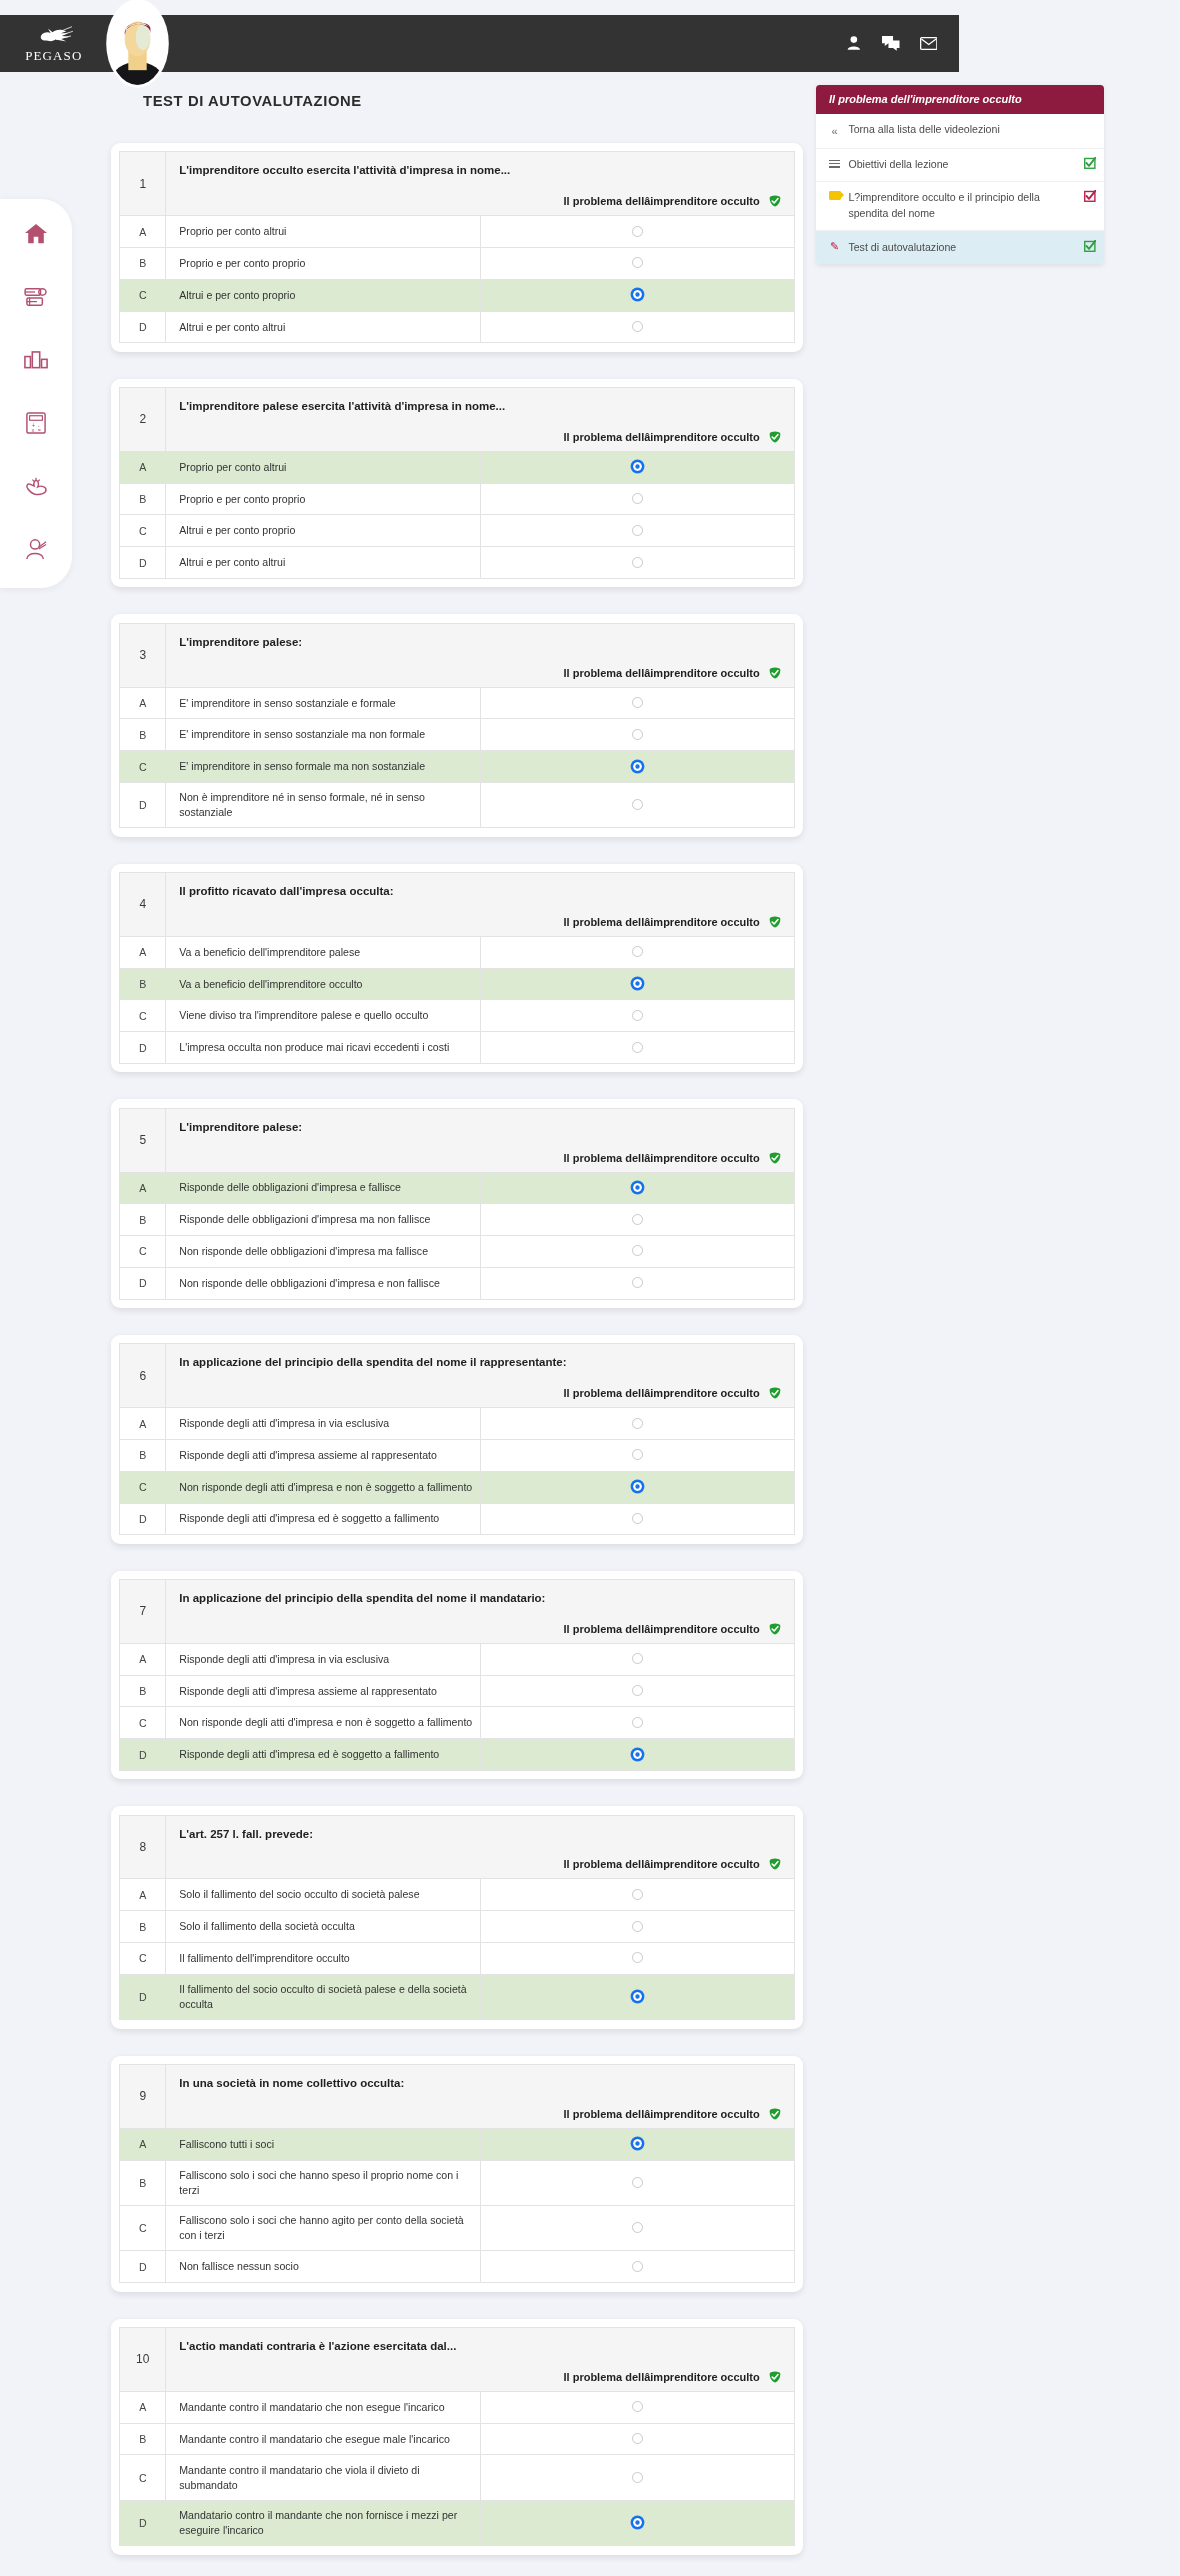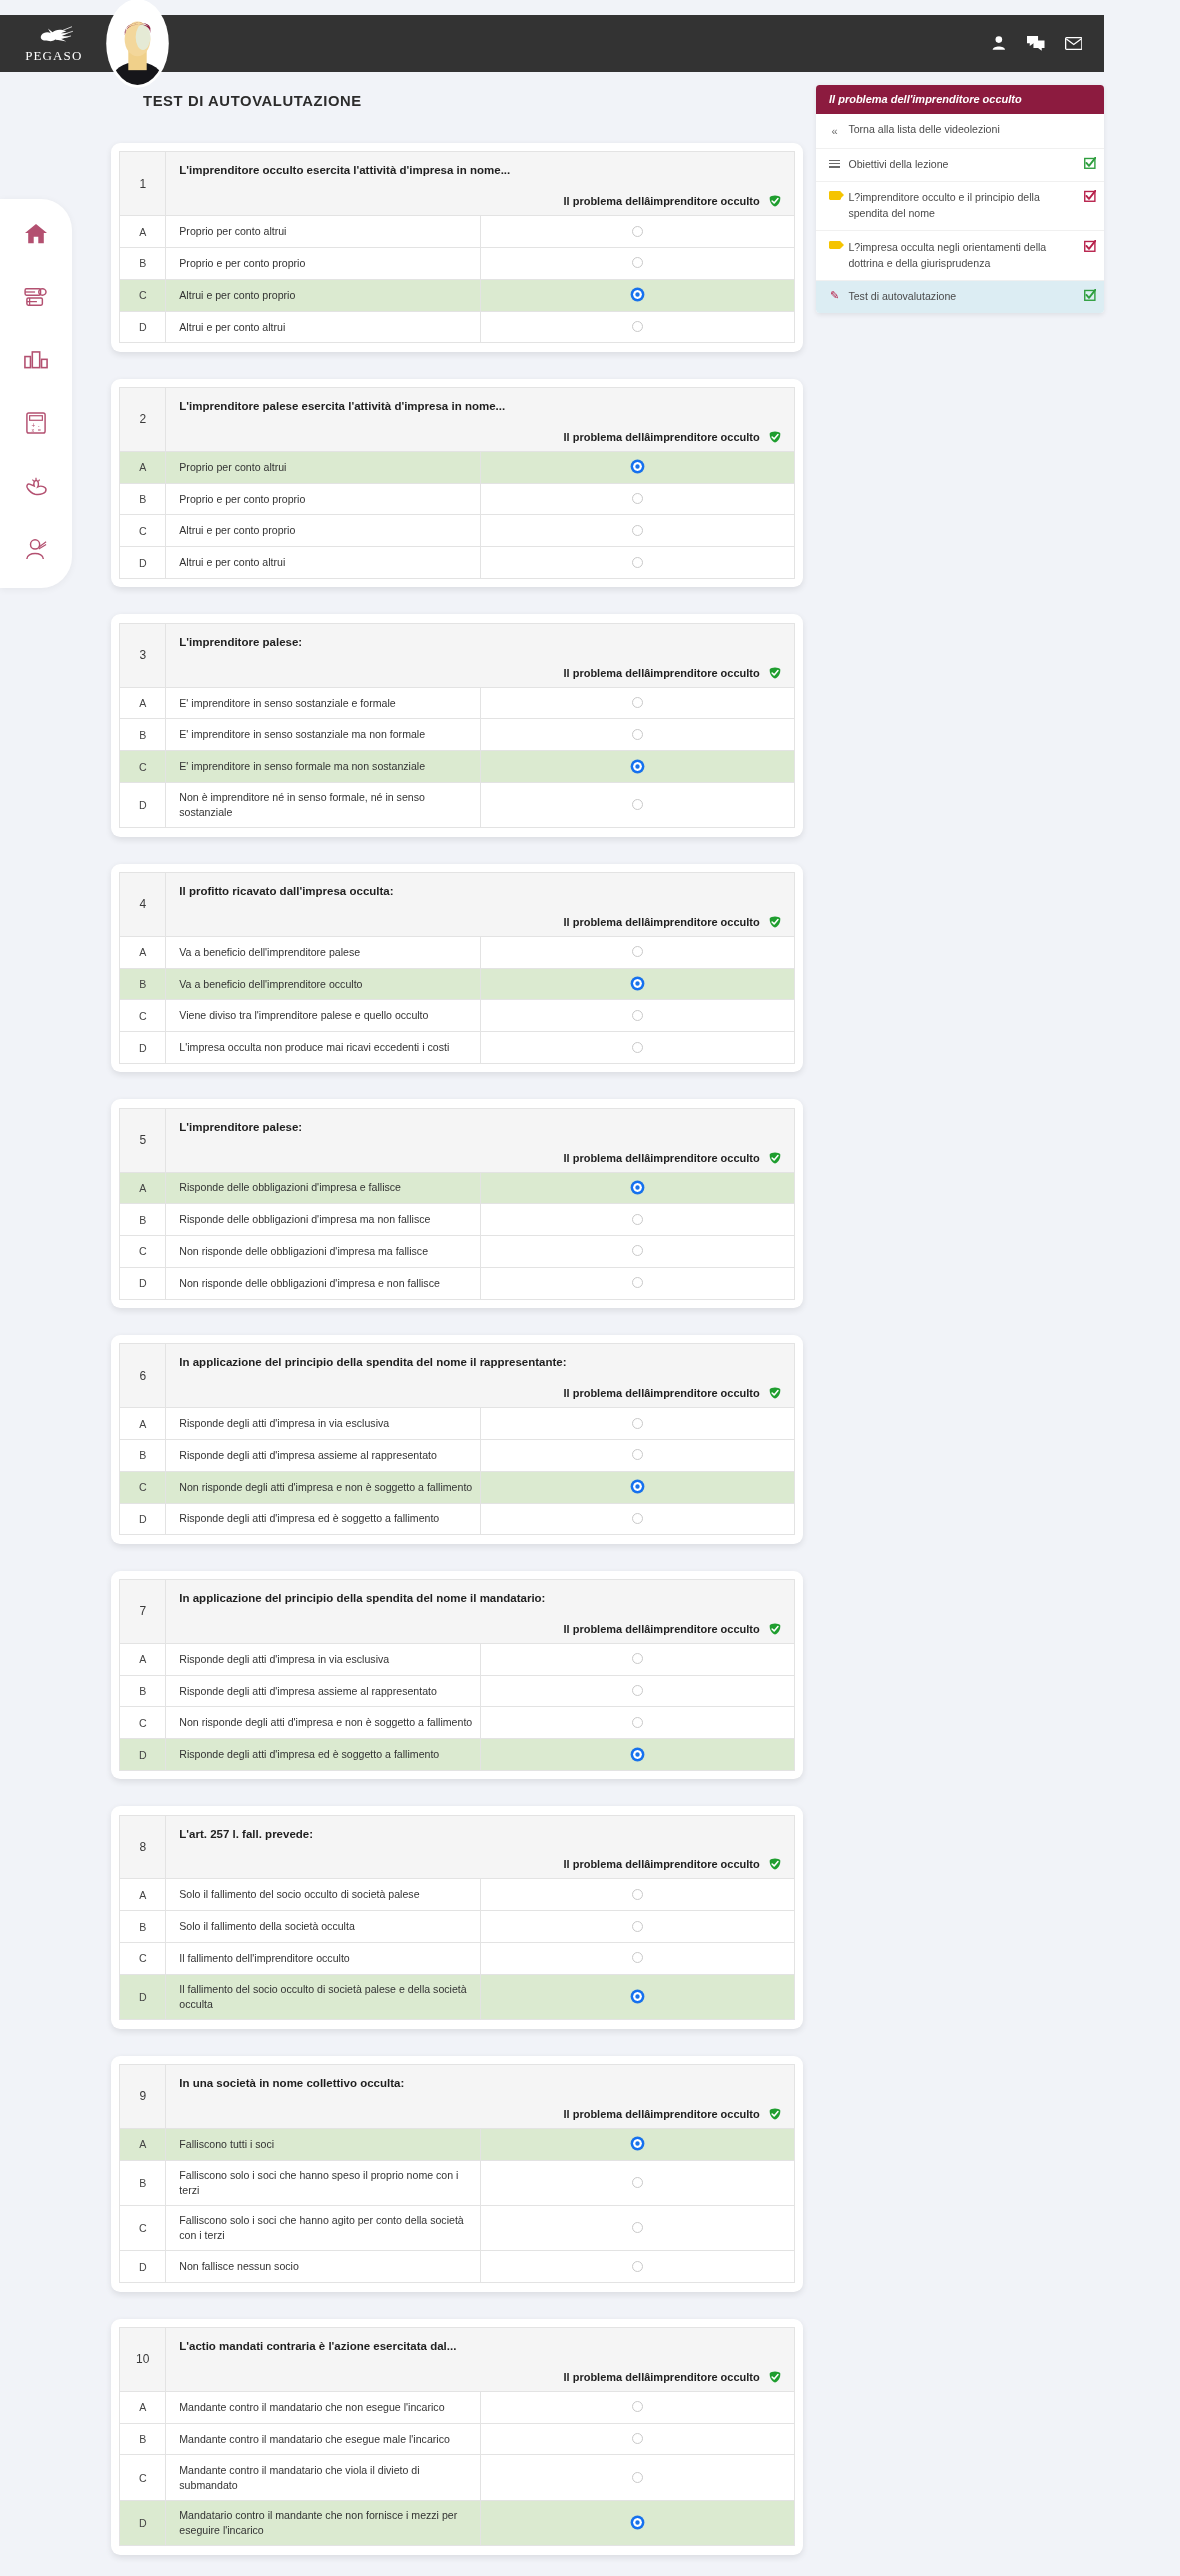--- a/index.html
+++ b/index.html
@@ -6,21 +6,21 @@
   html, body {
     width: 1181px;
     background: #f1f3f8;
     font-family: "Liberation Sans", sans-serif;
     -webkit-font-smoothing: antialiased;
   }
   body { position: relative; min-height: 2576px; }
 
   
   .topbar {
-    position: absolute; top: 14.8px; left: 0; width: 1104px; height: 57px;
+    position: absolute; top: 14.8px; left: 0; width: 959px; height: 57px;
     background: #333333; display: flex; align-items: center; z-index: 30;
   }
   .logo-wrap { margin-left: 14.8px; width: 78px; display:flex; flex-direction:column; align-items:center; }
   .logo-bird { width: 41px; height: 24px; position: relative; }
   .logo-bird svg { display:block; }
   .logo-text {
     color:#ffffff; font-family:"Liberation Serif", serif; font-size:13px;
     letter-spacing:1.1px; margin-top:0.9px;
   }
   .avatar {
@@ -657,30 +657,20 @@
       <div class="side-row">
         <span class="s-ico">
           <span class="vid-ico"></span>
         </span>
         <span class="s-label">L?imprenditore occulto e il principio della spendita del nome</span>
         <span class="s-chk"><svg width="12" height="12" viewBox="0 0 13 13">
             <rect x="0.8" y="1.6" width="11" height="10.6" fill="none" stroke="#b7204a" stroke-width="1.5"></rect>
             <path d="M2.6 6.4 L5.4 9.6 L12.2 0.9" fill="none" stroke="#b7204a" stroke-width="2" stroke-linecap="round" stroke-linejoin="round"></path>
           </svg></span>
       </div>
-      <div class="side-row">
-        <span class="s-ico">
-          <span class="vid-ico"></span>
-        </span>
-        <span class="s-label">L?impresa occulta negli orientamenti della dottrina e della giurisprudenza</span>
-        <span class="s-chk"><svg width="12" height="12" viewBox="0 0 13 13">
-            <rect x="0.8" y="1.6" width="11" height="10.6" fill="none" stroke="#b7204a" stroke-width="1.5"></rect>
-            <path d="M2.6 6.4 L5.4 9.6 L12.2 0.9" fill="none" stroke="#b7204a" stroke-width="2" stroke-linecap="round" stroke-linejoin="round"></path>
-          </svg></span>
-      </div>
       <div class="side-row active">
         <span class="s-ico">
           <span class="pencil-ico">✎</span>
         </span>
         <span class="s-label">Test di autovalutazione</span>
         <span class="s-chk"><svg width="12" height="12" viewBox="0 0 13 13">
             <rect x="0.8" y="1.6" width="11" height="10.6" fill="none" stroke="#2e9e3e" stroke-width="1.5"></rect>
             <path d="M2.6 6.4 L5.4 9.6 L12.2 0.9" fill="none" stroke="#2e9e3e" stroke-width="2" stroke-linecap="round" stroke-linejoin="round"></path>
           </svg></span>
       </div>

